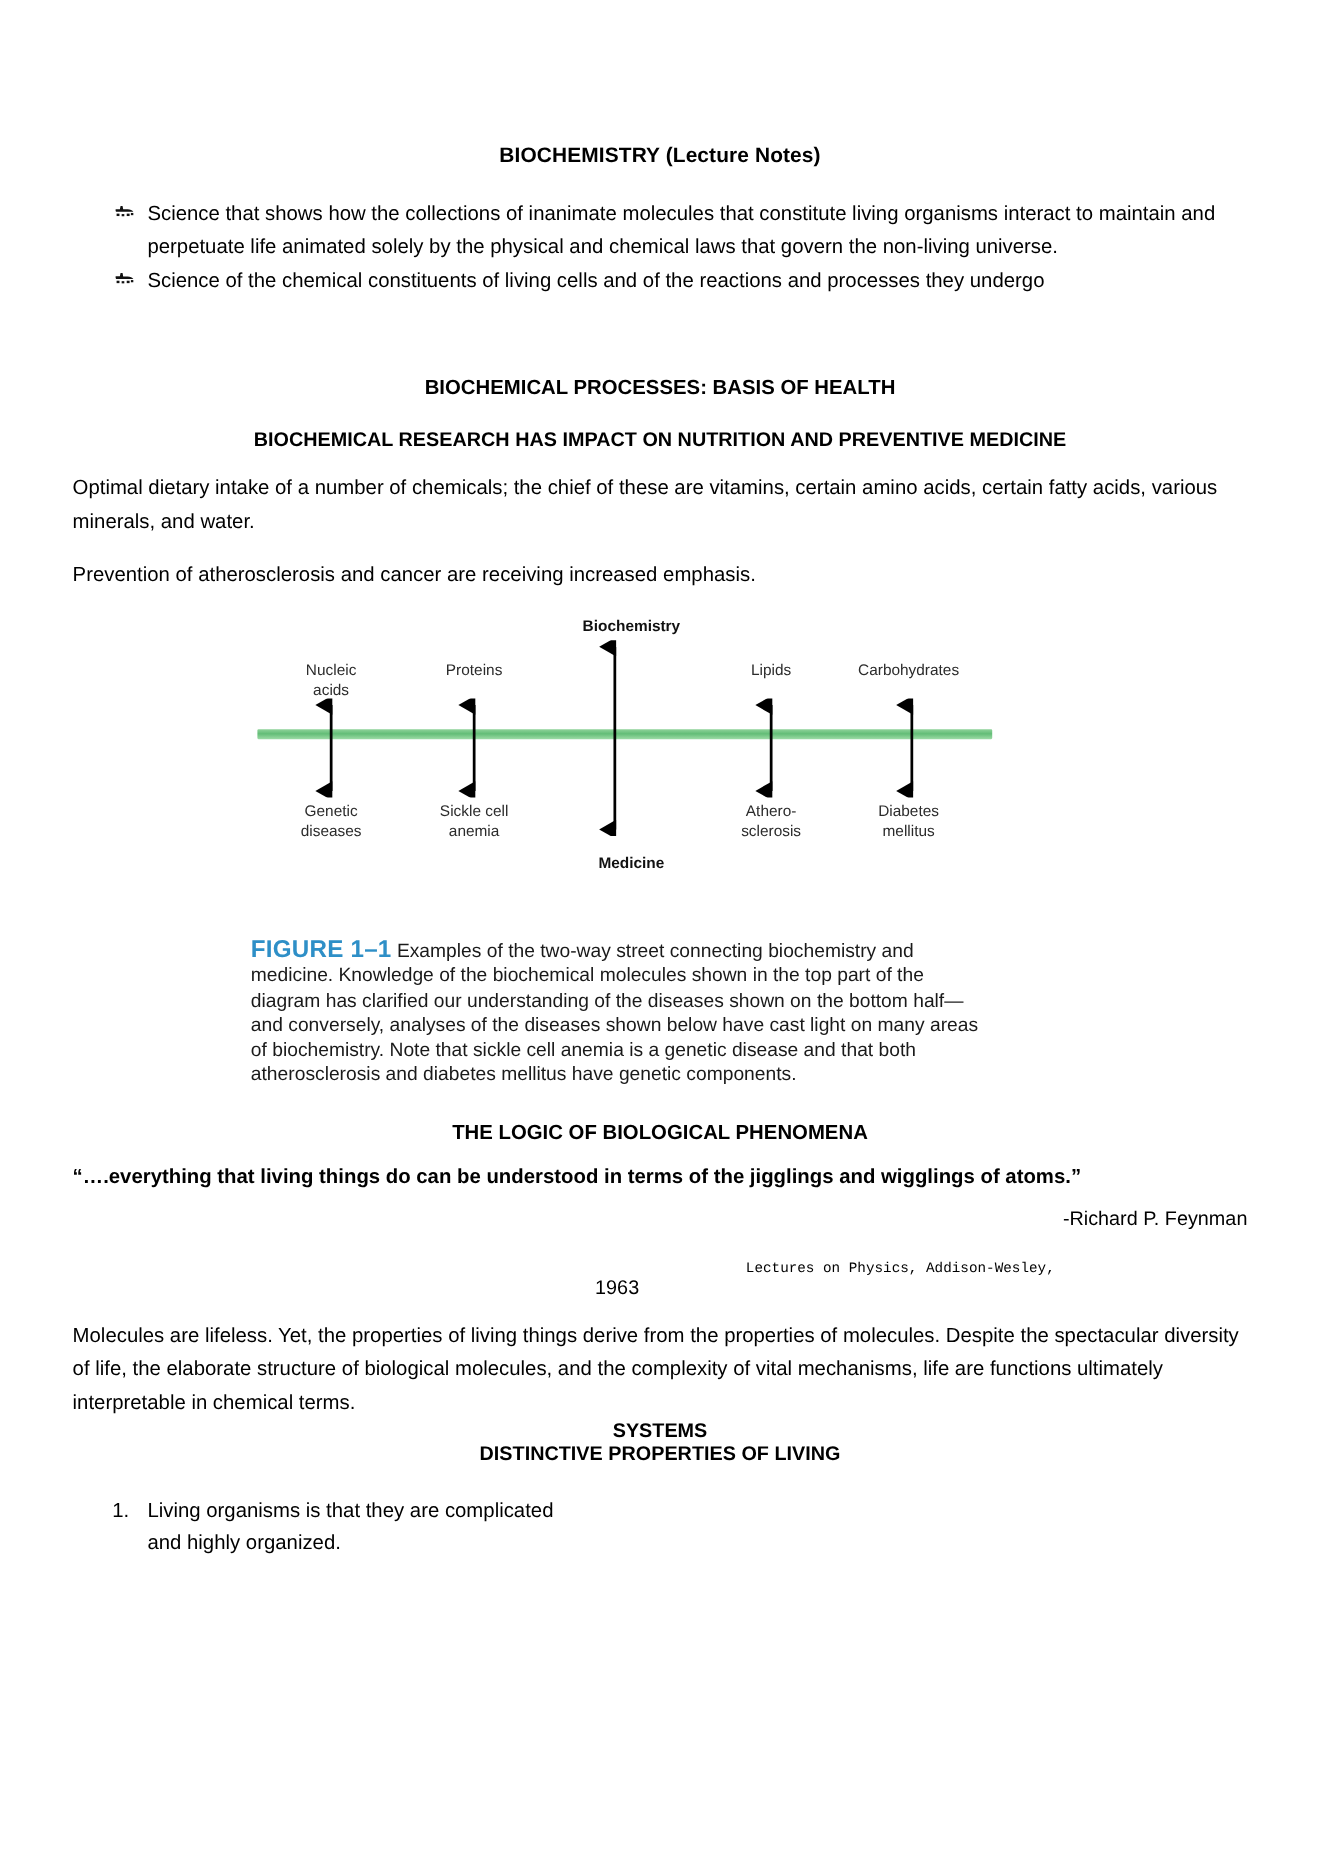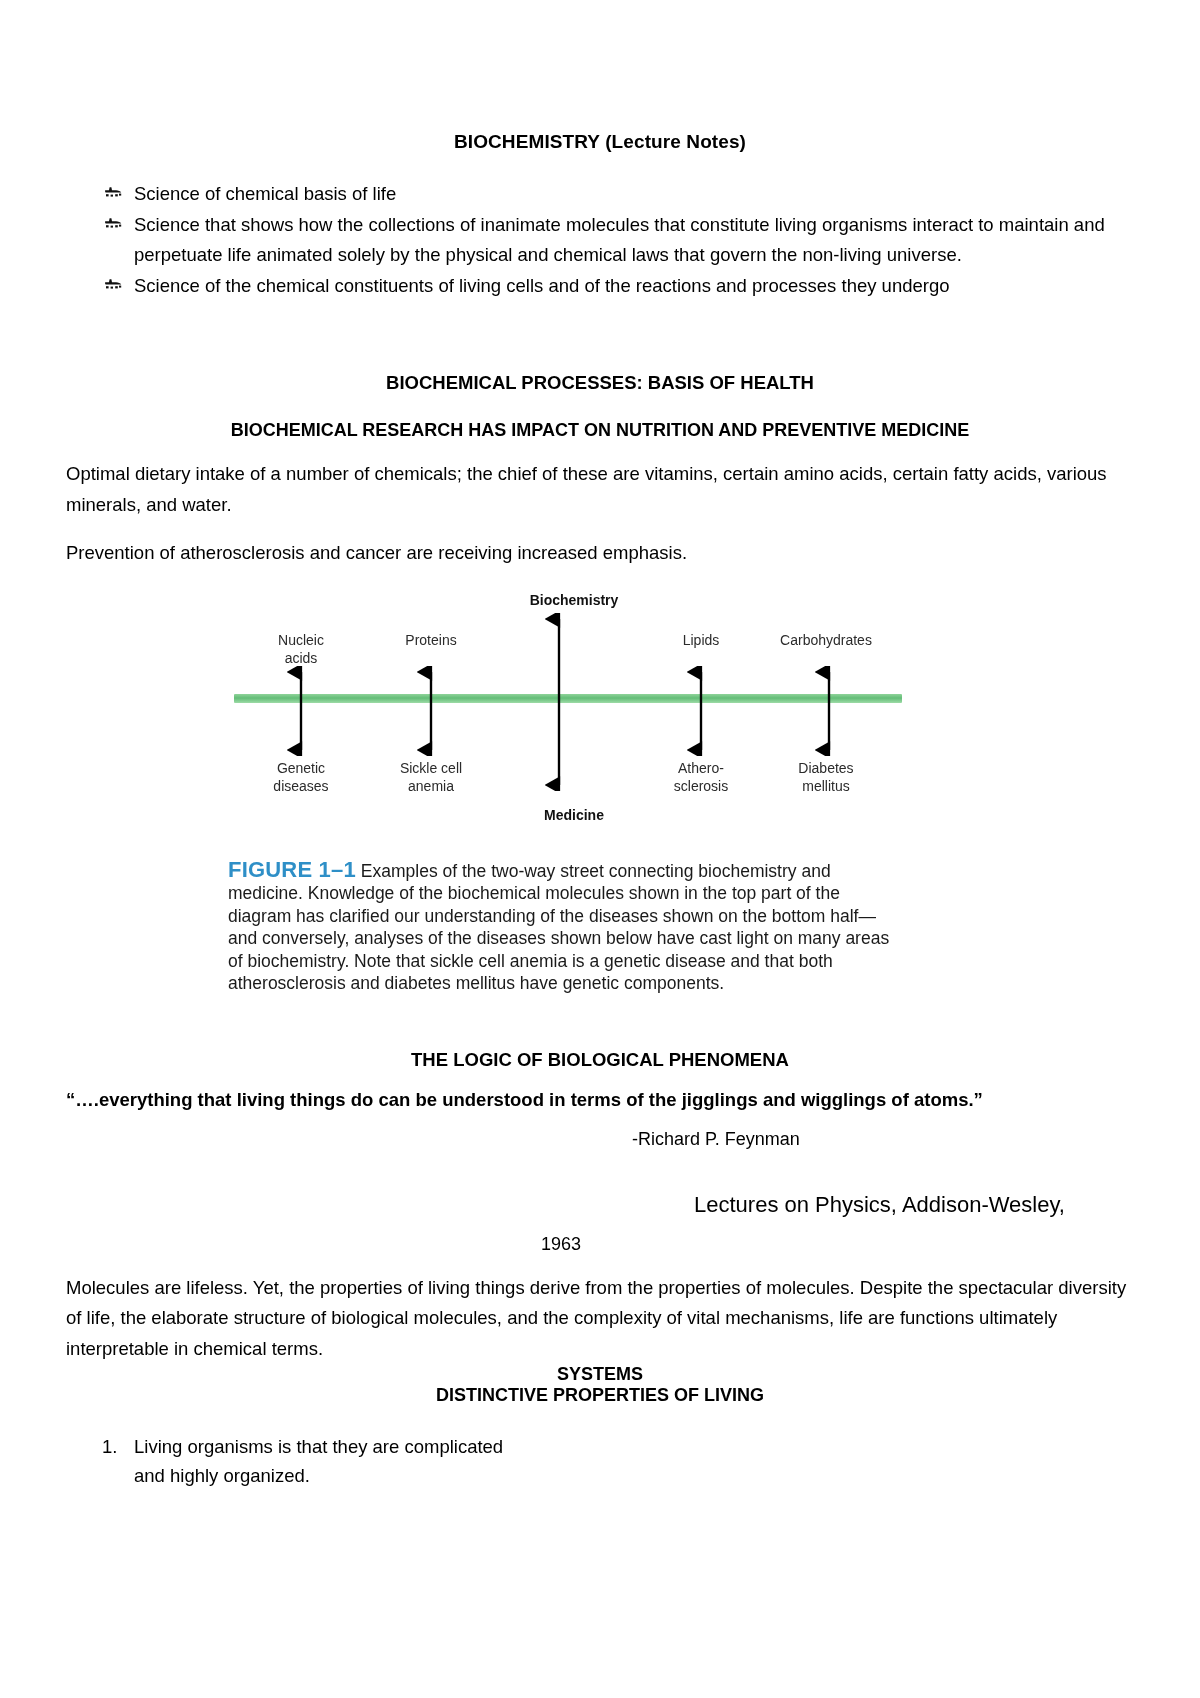--- a/index.html
+++ b/index.html
@@ -138,25 +138,27 @@
   .quote-line {
     font-size: 18.5px;
     font-weight: bold;
     margin: 0;
     text-align: left;
   }
   .attrib-1 {
     font-size: 18px;
     margin: 0;
     padding-left: 566px;
+    text-align: right;
   }
   .attrib-2 {
-    font-size: 22px;
-    margin: 16px;
+    font-size: 13px;
+    margin: 0;
     padding-left: 612px;
+    font-family: Liberation Mono, monospace;
   }
   .attrib-3 {
     font-size: 18px;
     margin: 0;
     padding-left: 475px;
   }
 
   .num-list {
     margin: 26px 0 0 0;
     padding: 0;
@@ -176,32 +178,20 @@
   }
 </style>
 </head>
 <body>
 
 <div class="page">
 
   <div class="doc-title">BIOCHEMISTRY (Lecture Notes)</div>
 
   <ul class="bullet-list">
-    <li class="bullet-item">
-      <span class="bullet-glyph">
-        <svg width="22" height="22" viewBox="0 0 22 22" aria-hidden="true">
-          <path d="M3.2 9.2 L7.0 9.2 L7.6 6.2 L9.4 6.2 L10.0 9.3 L14.0 9.3 C16.4 9.3 18.4 10.2 19.2 11.6 L3.6 11.6 C3.0 11.0 3.0 9.8 3.2 9.2 Z" fill="#111"></path>
-          <rect x="4.0" y="13.2" width="2.6" height="2.2" fill="#111"></rect>
-          <rect x="8.6" y="13.6" width="2.4" height="2.0" fill="#111"></rect>
-          <rect x="13.2" y="13.2" width="2.6" height="2.2" fill="#111"></rect>
-          <rect x="17.0" y="12.6" width="2.2" height="2.0" fill="#111"></rect>
-        </svg>
-      </span>
-      <span>Science of chemical basis of life</span>
-    </li>
     <li class="bullet-item">
       <span class="bullet-glyph">
         <svg width="22" height="22" viewBox="0 0 22 22" aria-hidden="true">
           <path d="M3.2 9.2 L7.0 9.2 L7.6 6.2 L9.4 6.2 L10.0 9.3 L14.0 9.3 C16.4 9.3 18.4 10.2 19.2 11.6 L3.6 11.6 C3.0 11.0 3.0 9.8 3.2 9.2 Z" fill="#111"></path>
           <rect x="4.0" y="13.2" width="2.6" height="2.2" fill="#111"></rect>
           <rect x="8.6" y="13.6" width="2.4" height="2.0" fill="#111"></rect>
           <rect x="13.2" y="13.2" width="2.6" height="2.2" fill="#111"></rect>
           <rect x="17.0" y="12.6" width="2.2" height="2.0" fill="#111"></rect>
         </svg>
       </span>
@@ -298,21 +288,21 @@
         <div>sclerosis</div>
       </div>
       <div class="fig-label" style="left:540px; top:168px; width:120px;">
         <div>Diabetes</div>
         <div>mellitus</div>
       </div>
 
       <div class="fig-label bold" style="left:268px; top:215px; width:160px;">Medicine</div>
     </div>
 
-    <div class="fig-caption" style="margin-top:46px;">
+    <div class="fig-caption" style="margin-top:70px;">
       <span class="fig-caption-label">FIGURE 1–1</span><span> Examples of the two-way street connecting biochemistry and medicine. Knowledge of the biochemical molecules shown in the top part of the diagram has clarified our understanding of the diseases shown on the bottom half—and conversely, analyses of the diseases shown below have cast light on many areas of biochemistry. Note that sickle cell anemia is a genetic disease and that both atherosclerosis and diabetes mellitus have genetic components.</span>
     </div>
   </div>
 
   <div class="sp-58"></div>
 
   <div class="section-center">THE LOGIC OF BIOLOGICAL PHENOMENA</div>
   <div class="sp-18"></div>
   <div class="quote-line">“….everything that living things do can be understood in terms of the jigglings and wigglings of atoms.”</div>
   <div class="sp-18"></div>

